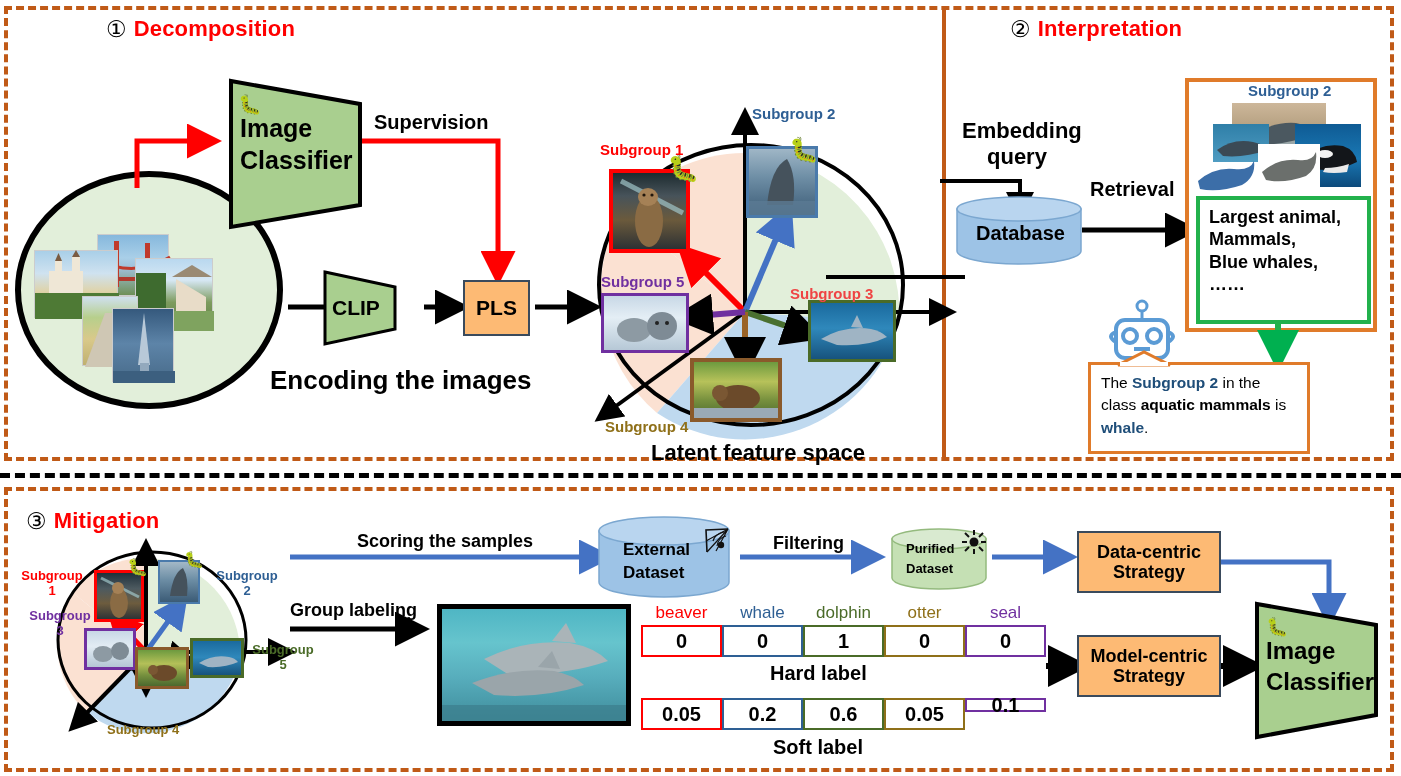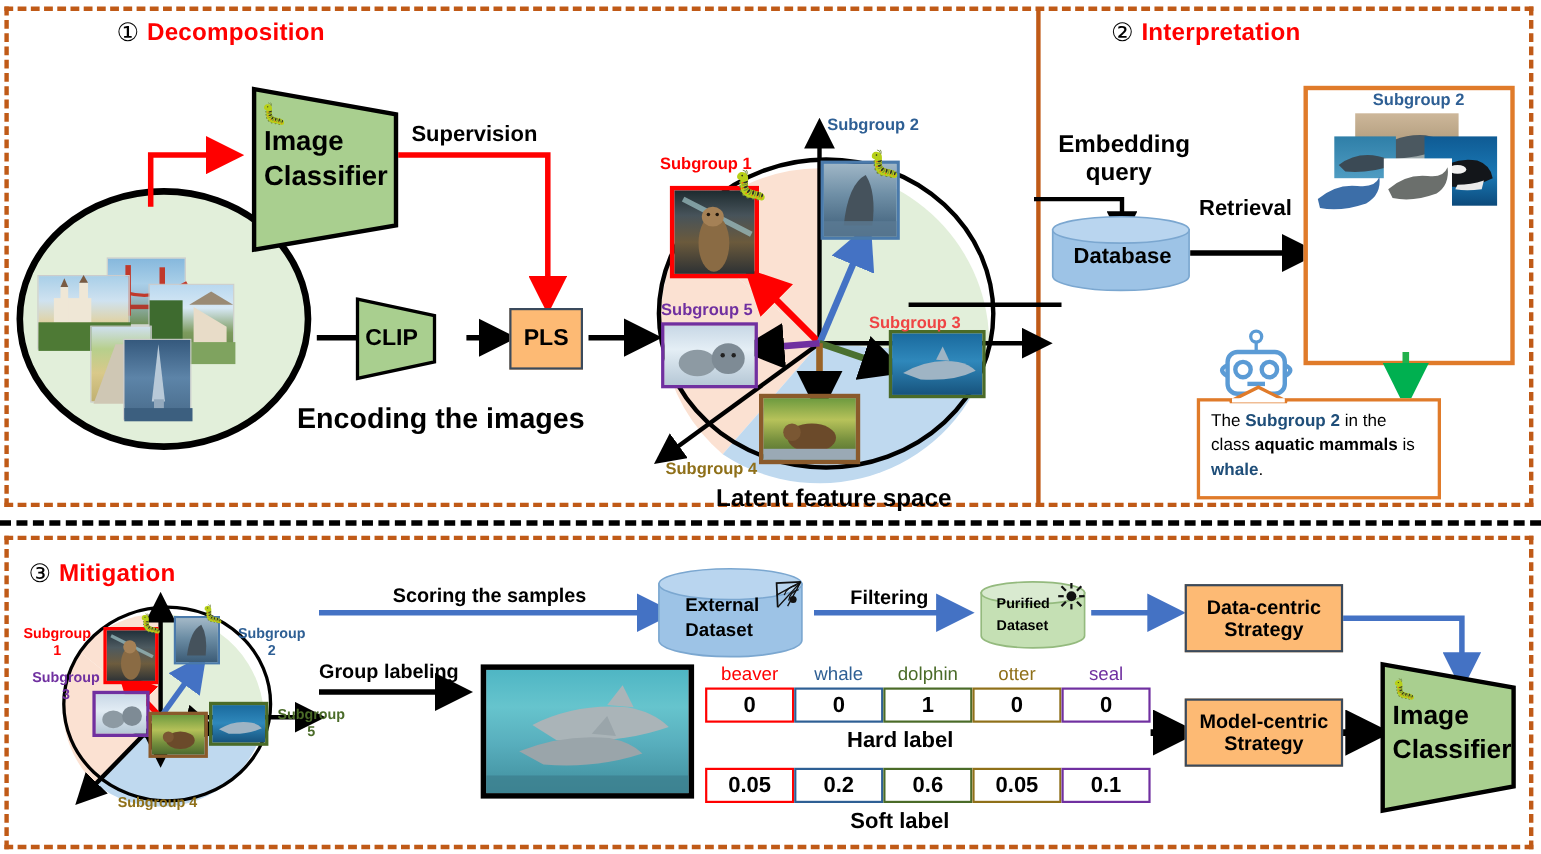--- a/index.html
+++ b/index.html
@@ -310,20 +310,28 @@
     <svg width="62" height="46" style="position:absolute;left:0;top:0;">
       <path d="M4 28 Q20 14 40 16 Q54 18 58 8 Q60 24 48 32 Q26 40 8 36 Z" fill="#6b6f6c"></path>
     </svg>
   </div>
   <div class="img-tile" style="left:1196px;top:155px;width:62px;height:40px;background:transparent;">
     <svg width="62" height="40" style="position:absolute;left:0;top:0;">
       <path d="M2 26 Q18 12 38 14 Q54 16 58 6 Q60 22 46 30 Q22 38 4 34 Z" fill="#3c6ea8"></path>
     </svg>
   </div>
 
+  <div class="txtbox" style="left:1196px;top:196px;width:175px;height:128px;border:4px solid #22b14c;padding:6px 9px;">
+    <div class="lbl-b" style="font-size:18px;line-height:1.24;color:#000;">
+      <div>Largest animal,</div>
+      <div>Mammals,</div>
+      <div>Blue whales,</div>
+      <div>……</div>
+    </div>
+  </div>
 
   <svg class="abs" style="left:1258px;top:320px;" width="40" height="52">
     <line x1="20" y1="0" x2="20" y2="40" stroke="#22b14c" stroke-width="6" marker-end="url(#arrGreenB)"></line>
   </svg>
 
   <svg class="abs" style="left:1098px;top:296px;" width="88" height="76">
     <circle cx="44" cy="10" r="5" fill="none" stroke="#5b9bd5" stroke-width="3"></circle>
     <line x1="44" y1="15" x2="44" y2="24" stroke="#5b9bd5" stroke-width="3"></line>
     <rect x="18" y="24" width="52" height="38" rx="9" fill="none" stroke="#5b9bd5" stroke-width="4"></rect>
     <circle cx="32" cy="40" r="7" fill="none" stroke="#5b9bd5" stroke-width="4"></circle>
@@ -491,21 +499,21 @@
   <div class="cell abs" style="left:722px;top:625px;width:81px;height:32px;border:2px solid #2e5f94;font-size:20px;">0</div>
   <div class="cell abs" style="left:803px;top:625px;width:81px;height:32px;border:2px solid #4a6b28;font-size:20px;">1</div>
   <div class="cell abs" style="left:884px;top:625px;width:81px;height:32px;border:2px solid #8f7019;font-size:20px;">0</div>
   <div class="cell abs" style="left:965px;top:625px;width:81px;height:32px;border:2px solid #7030a0;font-size:20px;">0</div>
   <div class="lbl lbl-b" style="left:770px;top:662px;font-size:20px;">Hard label</div>
 
   <div class="cell abs" style="left:641px;top:698px;width:81px;height:32px;border:2px solid #ff0000;font-size:20px;">0.05</div>
   <div class="cell abs" style="left:722px;top:698px;width:81px;height:32px;border:2px solid #2e5f94;font-size:20px;">0.2</div>
   <div class="cell abs" style="left:803px;top:698px;width:81px;height:32px;border:2px solid #4a6b28;font-size:20px;">0.6</div>
   <div class="cell abs" style="left:884px;top:698px;width:81px;height:32px;border:2px solid #8f7019;font-size:20px;">0.05</div>
-  <div class="cell abs" style="left:965px;top:698px;width:81px;height:32px;border:2px solid #7030a0;font-size:20px;">0.1</div>
+  <div class="cell abs" style="left:965px;top:698px;width:81px;height:14px;border:2px solid #7030a0;font-size:20px;">0.1</div>
   <div class="lbl lbl-b" style="left:773px;top:736px;font-size:20px;">Soft label</div>
 
   <svg class="abs" style="left:1046px;top:655px;" width="46" height="22">
     <line x1="0" y1="11" x2="32" y2="11" stroke="#000" stroke-width="6" marker-end="url(#arrBlk)"></line>
   </svg>
 
   <div class="box-orange" style="left:1077px;top:635px;width:144px;height:62px;font-size:18px;">
     <span><span>Model-centric</span><br><span>Strategy</span></span>
   </div>
   <svg class="abs" style="left:1221px;top:655px;" width="46" height="22">

